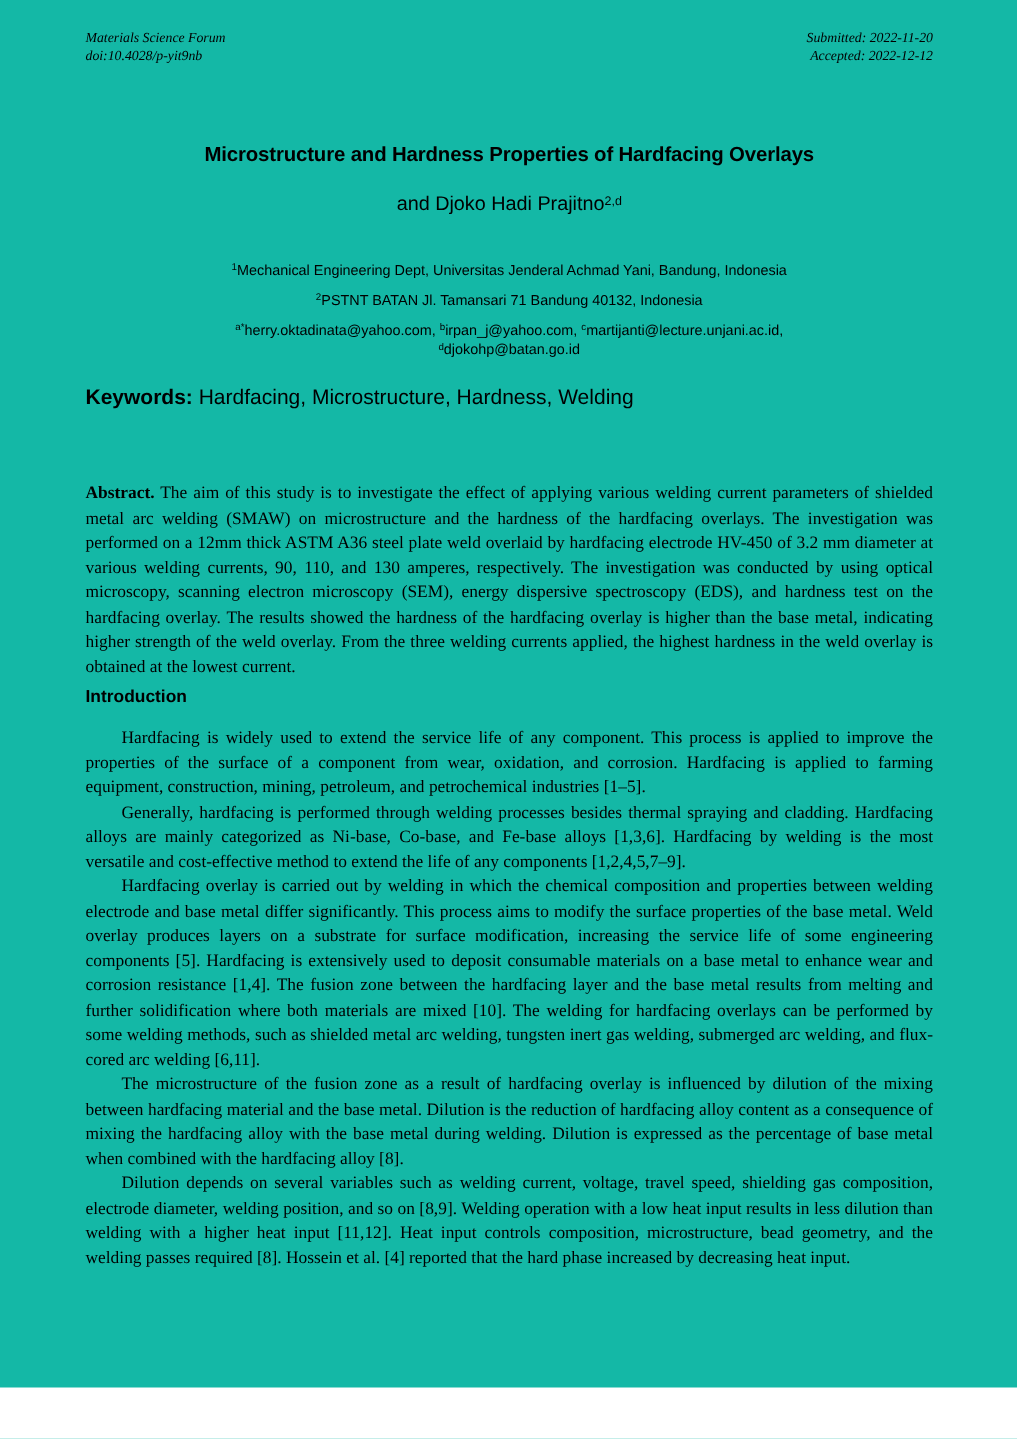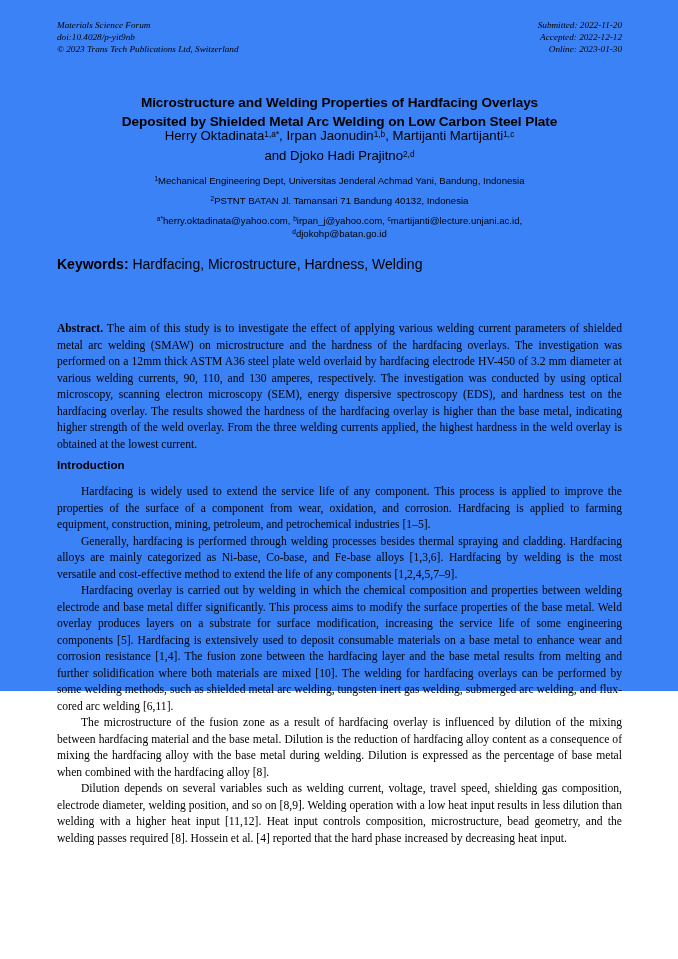--- a/index.html
+++ b/index.html
@@ -15,22 +15,22 @@
     font-family: "Liberation Serif", "DejaVu Serif", serif;
     color: #000000;
     -webkit-font-smoothing: antialiased;
   }
 
   .page {
     position: absolute;
     left: 0;
     top: 0;
     width: 678px;
-    height: 691px;
-    background: #3b82f6;
+    height: 925px;
+    background: #14b8a6;
   }
 
   
   .journal-header {
     position: absolute;
     left: 57px;
     top: 19px;
     width: 565px;
     font-family: "Liberation Serif", "DejaVu Serif", serif;
     font-style: italic;
@@ -172,35 +172,27 @@
 
   <div class="journal-header">
     <div class="jh-row">
       <span class="jh-left">Materials Science Forum</span>
       <span class="jh-right">Submitted: 2022-11-20</span>
     </div>
     <div class="jh-row">
       <span class="jh-left">doi:10.4028/p-yit9nb</span>
       <span class="jh-right">Accepted: 2022-12-12</span>
     </div>
-    <div class="jh-row">
-      <span class="jh-left">© 2023 Trans Tech Publications Ltd, Switzerland</span>
-      <span class="jh-right">Online: 2023-01-30</span>
-    </div>
   </div>
 
   <h1 class="title">
-    <span>Microstructure and Welding Properties of Hardfacing Overlays</span>
-    <span>Deposited by Shielded Metal Arc Welding on Low Carbon Steel Plate</span>
+    <span>Microstructure and Hardness Properties of Hardfacing Overlays</span>
   </h1>
 
   <div class="authors">
-    <span class="auth-line">
-      <span>Herry Oktadinata</span><sup>1,a*</sup><span>, </span><span>Irpan Jaonudin</span><sup>1,b</sup><span>, </span><span>Martijanti Martijanti</span><sup>1,c</sup>
-    </span>
     <span class="auth-line">
       <span>and </span><span>Djoko Hadi Prajitno</span><sup>2,d</sup>
     </span>
   </div>
 
   <div class="affil affil-1">
     <sup>1</sup><span>Mechanical Engineering Dept, Universitas Jenderal Achmad Yani, Bandung, Indonesia</span>
   </div>
 
   <div class="affil affil-2">

